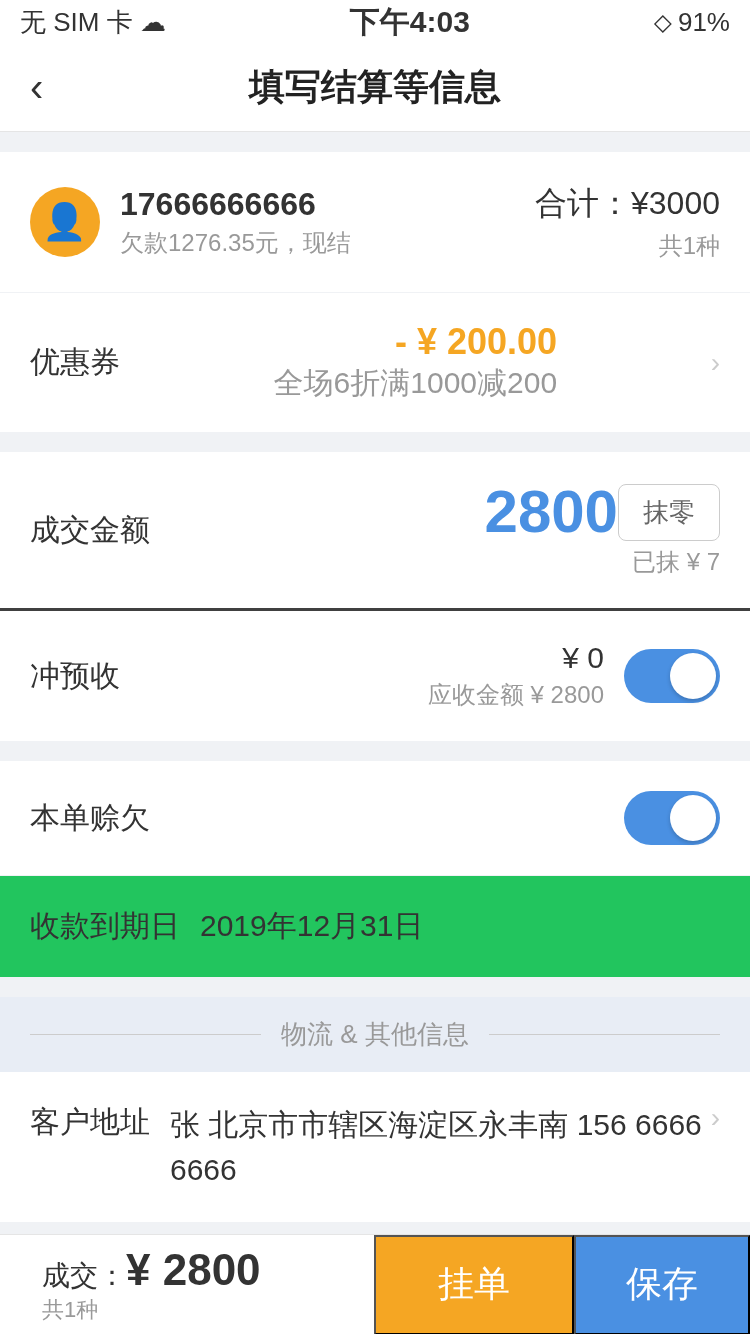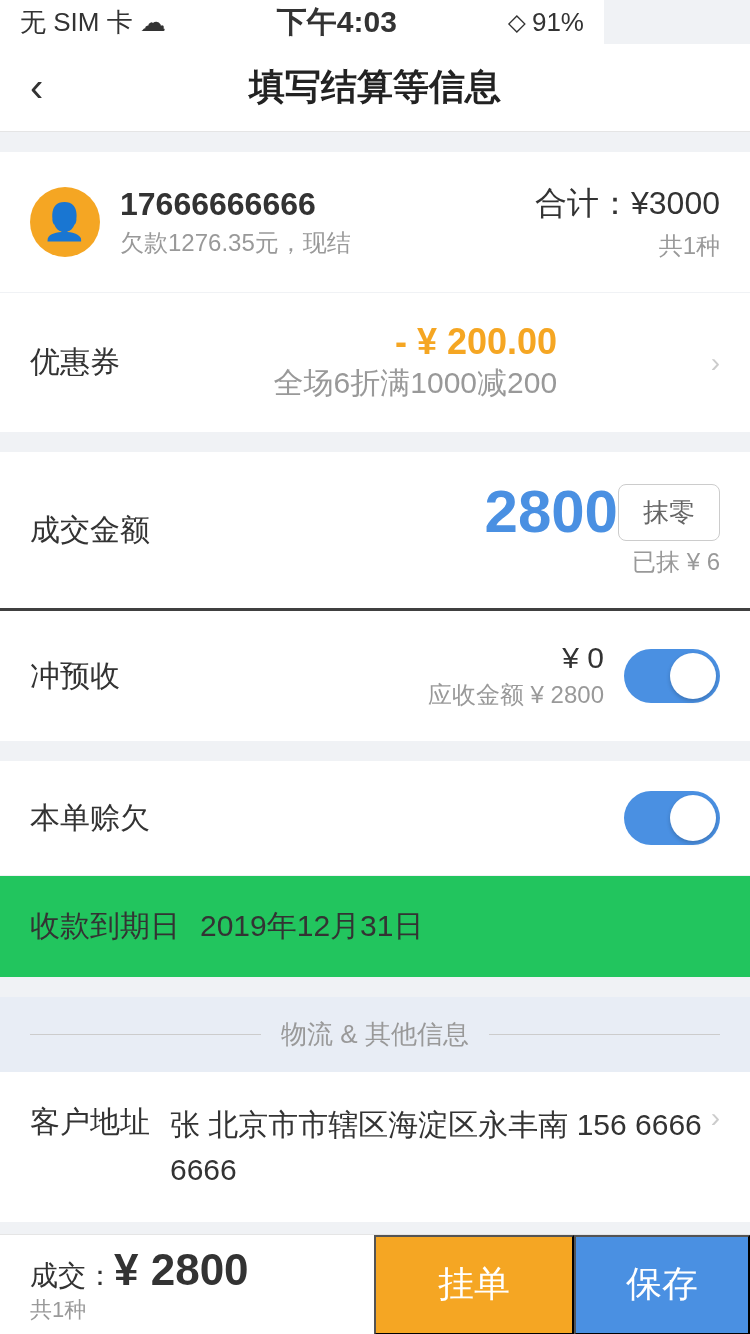--- a/index.html
+++ b/index.html
@@ -9,21 +9,21 @@
       min-height: 1334px;
       font-family: -apple-system, "PingFang SC", "Helvetica Neue", Arial, sans-serif;
       background: #f0f2f5;
       font-size: 28px;
       color: #333;
       position: relative;
     }
 
     
     .status-bar {
-      width: 604px;
+      width: 750px;
       height: 44px;
       background: #fff;
       display: flex;
       align-items: center;
       justify-content: space-between;
       padding: 0 20px;
       font-size: 26px;
       font-weight: 500;
     }
     .status-left { display: flex; align-items: center; gap: 10px; }
@@ -192,20 +192,21 @@
       width: 750px;
       height: 100px;
       background: #fff;
       display: flex;
       align-items: center;
       border-top: 1px solid #e5e5e5;
     }
     .bottom-info {
       flex: 1;
       padding: 0 30px;
+      margin-left: 12px;
     }
     .btn-hold {
       width: 200px; height: 100px;
       background: #f5a623;
       display: flex; align-items: center; justify-content: center;
       font-size: 36px; color: white; font-weight: 500;
       cursor: pointer;
       flex-shrink: 0;
     }
     .btn-save {
@@ -266,21 +267,21 @@
 <div class="divider-block"></div>
 
 <div class="form-section">
   <div class="form-row">
     <div class="row-label">成交金额</div>
     <div style="display:flex; flex-direction:column; align-items:flex-end;">
       <div class="amount-area">
         <div class="amount-number">2800</div>
         <button class="round-btn">抹零</button>
       </div>
-      <div class="amount-sub">已抹  ¥ 6</div>
+      <div class="amount-sub">已抹  ¥ 7</div>
     </div>
   </div>
 
   <div class="form-row">
     <div class="row-label">冲预收</div>
     <div style="display:flex; align-items:center; gap:20px;">
       <div class="prepay-right">
         <div class="prepay-amount">¥ 0</div>
         <div class="prepay-sub">应收金额 ¥ 2800</div>
       </div>

